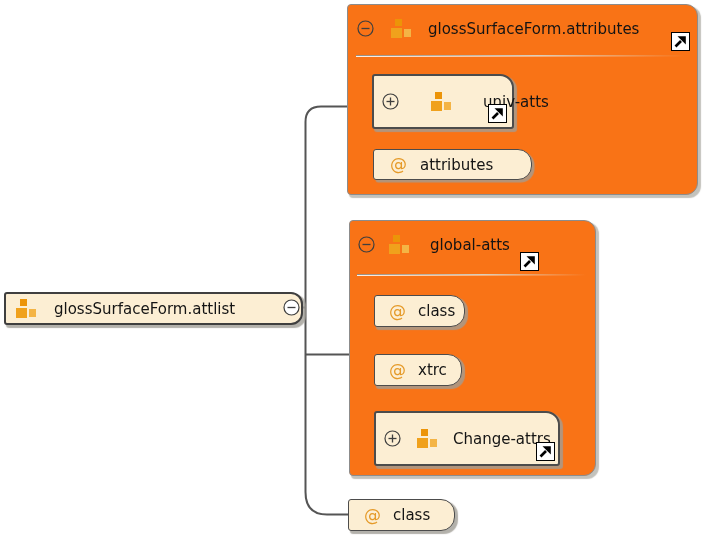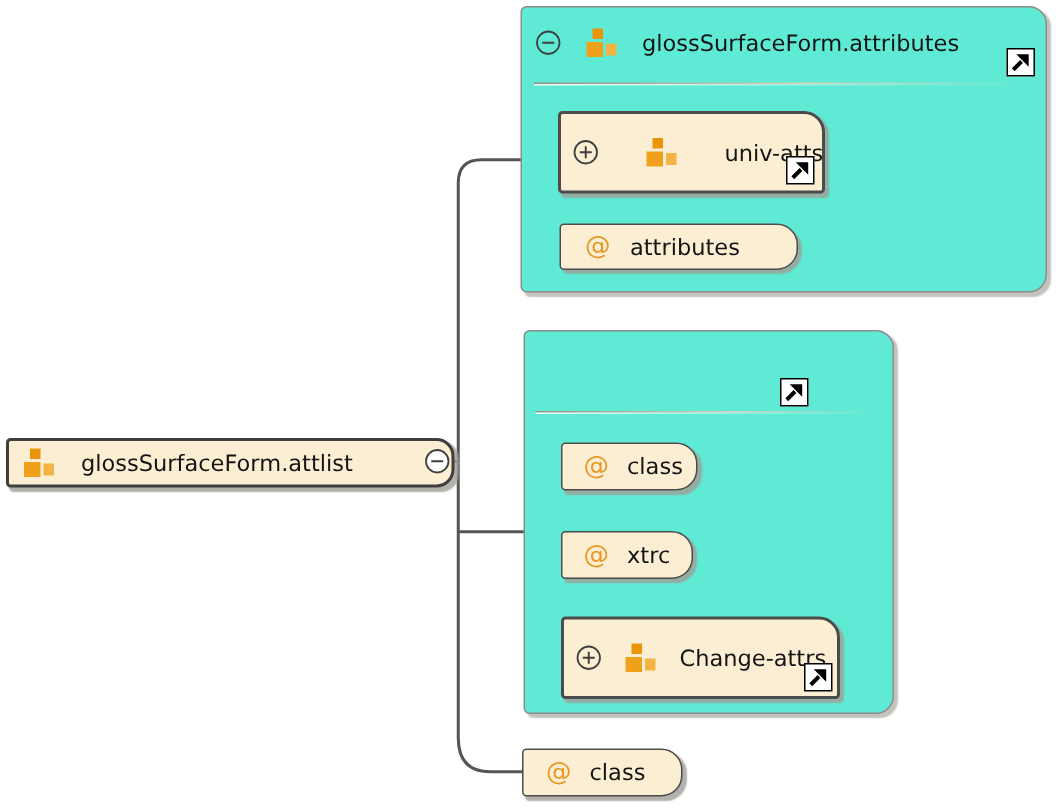--- a/index.html
+++ b/index.html
@@ -16,21 +16,21 @@
     position:absolute;display:flex;align-items:center;box-sizing:border-box;
     background:#fceed3;z-index:2;
     box-shadow:2.5px 2.5px 1px rgba(160,158,150,.8);
   }
   .ref{border:2px solid #4c4c4c;border-radius:3px 14px 3px 3px;}
   .attr{border:1.6px solid #4c4c4c;border-radius:3px 14px 14px 3px;}
   .main{border:2px solid #3f3f3f;border-radius:3px 12px 12px 3px;}
 
   .container-box{
     position:absolute;box-sizing:border-box;z-index:1;
-    background:#5eead4;border:1.6px solid #8c8c8c;
+    background:#f97316;border:1.6px solid #8c8c8c;
     border-radius:4px 12px 12px 4px;
     box-shadow:2.5px 2.5px 1px rgba(170,168,160,.7);
     padding-left:32px;
   }
   .header{position:absolute;left:0;top:0;right:0;height:47px;display:flex;align-items:center;}
 
   .label{white-space:nowrap;}
 
   
   .grp-icon{position:relative;width:20px;height:19px;flex:none;}
@@ -55,21 +55,21 @@
   .sep::after{content:"";position:absolute;top:1px;left:0;right:0;height:1px;
     background:linear-gradient(to right,rgba(255,255,255,.9),rgba(255,255,255,0));}
 
   
   #main-node{left:4px;top:292px;width:299px;height:33px;padding-left:10px;gap:18px;}
 
   #box-attributes{left:347px;top:4px;width:351px;height:191px;}
   #box-attributes .header{padding-left:9px;gap:17px;}
   #arrow-attributes{left:323px;top:27px;}
   #sep-attributes{left:8px;right:12px;top:50px;}
-  #node-univ{left:24px;top:69px;width:178px;height:55px;padding-left:8px;gap:32px;}
+  #node-univ{left:24px;top:69px;width:142px;height:55px;padding-left:8px;gap:32px;}
   #arrow-univ{right:5px;bottom:4px;}
   #node-outputclass{left:25px;top:144px;width:159px;height:31px;padding-left:16px;gap:13px;}
 
   #box-global{left:349px;top:220px;width:247px;height:256px;}
   #box-global .header{padding-left:8px;gap:14px;}
   #box-global .header .label{margin-left:7px;}
   #arrow-global{left:170px;top:31px;}
   #sep-global{left:7px;right:9px;top:53px;}
   #node-xtrc{left:24px;top:74px;width:91px;height:32px;padding-left:14px;gap:12px;}
   #node-xtrf{left:24px;top:133px;width:88px;height:32px;padding-left:14px;gap:12px;}
@@ -148,20 +148,34 @@
     </span>
   </div>
 
   <div class="node attr" id="node-outputclass">
     <span class="at">@</span>
     <span class="label">attributes</span>
   </div>
 </div>
 
 <div class="container-box" id="box-global">
+  <div class="header">
+    <span class="toggle">
+      <svg width="17" height="17" viewBox="0 0 17 17">
+        <circle cx="8.5" cy="8.5" r="7.5" fill="none" stroke="#3f3f3f" stroke-width="1.2"></circle>
+        <line x1="4.5" y1="8.5" x2="12.5" y2="8.5" stroke="#3f3f3f" stroke-width="1.3"></line>
+      </svg>
+    </span>
+    <span class="grp-icon">
+        <i class="sq-top"></i>
+        <i class="sq-bl"></i>
+        <i class="sq-br"></i>
+      </span>
+    <span class="label">global-atts</span>
+  </div>
   <span class="jump" id="arrow-global">
     <svg width="13" height="13" viewBox="0 0 13 13">
       <path d="M1.5 11.5 L7 6" stroke="#000" stroke-width="2.6"></path>
       <polygon points="3.5,1.2 11.8,1.2 11.8,9.5" fill="#000"></polygon>
     </svg>
   </span>
   <div class="sep" id="sep-global"></div>
 
   <div class="node attr" id="node-xtrc">
     <span class="at">@</span>

